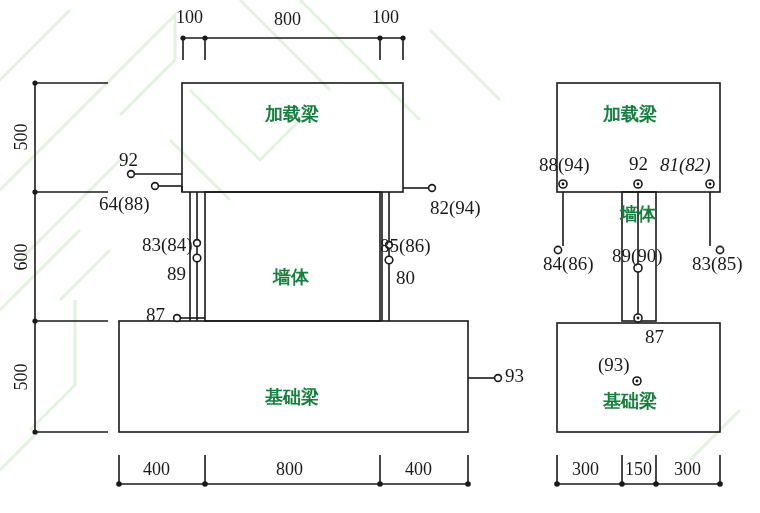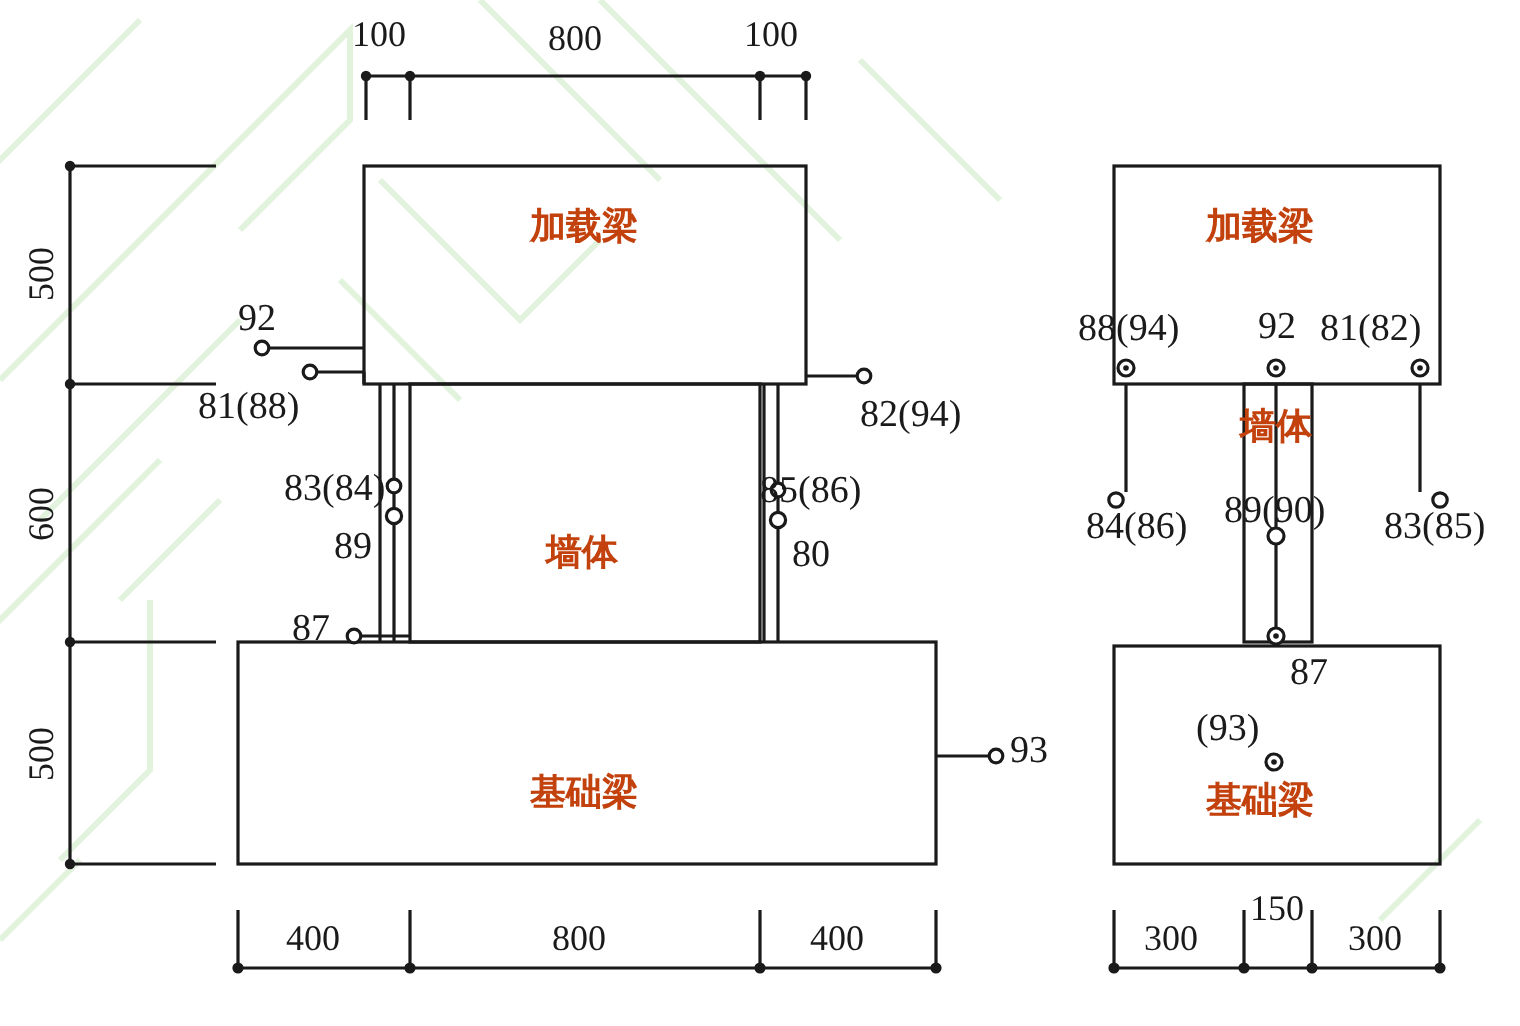--- a/index.html
+++ b/index.html
@@ -14,21 +14,21 @@
   #drawing{position:absolute;left:0;top:0;width:760px;height:513px;}
   .lbl{
     position:absolute;
     font-family:"Liberation Serif", serif;
     color:#1a1a1a;
     white-space:nowrap;
     line-height:1;
     user-select:none;
   }
   .num{font-size:19px;}
-  .cjk{font-family:"DejaVu Sans", sans-serif;font-size:18px;font-weight:600;color:#c2410c;}
+  .cjk{font-family:"DejaVu Sans", sans-serif;font-size:18px;font-weight:600;color:#15803d;}
   .dim{font-size:18px;}
   .vdim{
     font-size:18px;
     transform-origin:center center;
   }
   .rot{transform:rotate(-90deg);}
 </style>
 </head>
 <body>
 
@@ -185,39 +185,39 @@
 
   <div class="lbl dim" style="left:143px;top:460px;">400</div>
   <div class="lbl dim" style="left:276px;top:460px;">800</div>
   <div class="lbl dim" style="left:405px;top:460px;">400</div>
 
   <div class="lbl cjk" style="left:265px;top:105px;">加载梁</div>
   <div class="lbl cjk" style="left:273px;top:268px;">墙体</div>
   <div class="lbl cjk" style="left:265px;top:388px;">基础梁</div>
 
   <div class="lbl num" style="left:119px;top:150px;">92</div>
-  <div class="lbl num" style="left:99px;top:194px;">81(88)</div>
+  <div class="lbl num" style="left:99px;top:194px;">64(88)</div>
   <div class="lbl num" style="left:430px;top:198px;">82(94)</div>
   <div class="lbl num" style="left:142px;top:235px;">83(84)</div>
   <div class="lbl num" style="left:380px;top:236px;">85(86)</div>
   <div class="lbl num" style="left:167px;top:264px;">89</div>
   <div class="lbl num" style="left:396px;top:268px;">80</div>
   <div class="lbl num" style="left:146px;top:305px;">87</div>
   <div class="lbl num" style="left:505px;top:366px;">93</div>
 
   <div class="lbl cjk" style="left:603px;top:105px;">加载梁</div>
   <div class="lbl cjk" style="left:620px;top:205px;">墙体</div>
   <div class="lbl cjk" style="left:603px;top:392px;">基础梁</div>
 
   <div class="lbl num" style="left:539px;top:155px;">88(94)</div>
   <div class="lbl num" style="left:629px;top:154px;">92</div>
-  <div class="lbl num" style="left:660px;top:155px;">81(82)</div>
+  <div class="lbl num" style="left:660px;top:155px;font-style:italic;">81(82)</div>
   <div class="lbl num" style="left:503px;top:254px;margin-left:40px;">84(86)</div>
   <div class="lbl num" style="left:612px;top:246px;">89(90)</div>
   <div class="lbl num" style="left:692px;top:254px;">83(85)</div>
   <div class="lbl num" style="left:645px;top:327px;">87</div>
   <div class="lbl num" style="left:598px;top:355px;">(93)</div>
 
   <div class="lbl dim" style="left:572px;top:460px;">300</div>
-  <div class="lbl dim" style="left:625px;top:445px;">150</div>
+  <div class="lbl dim" style="left:625px;top:460px;">150</div>
   <div class="lbl dim" style="left:674px;top:460px;">300</div>
 
 </div>
 
 </body></html>

